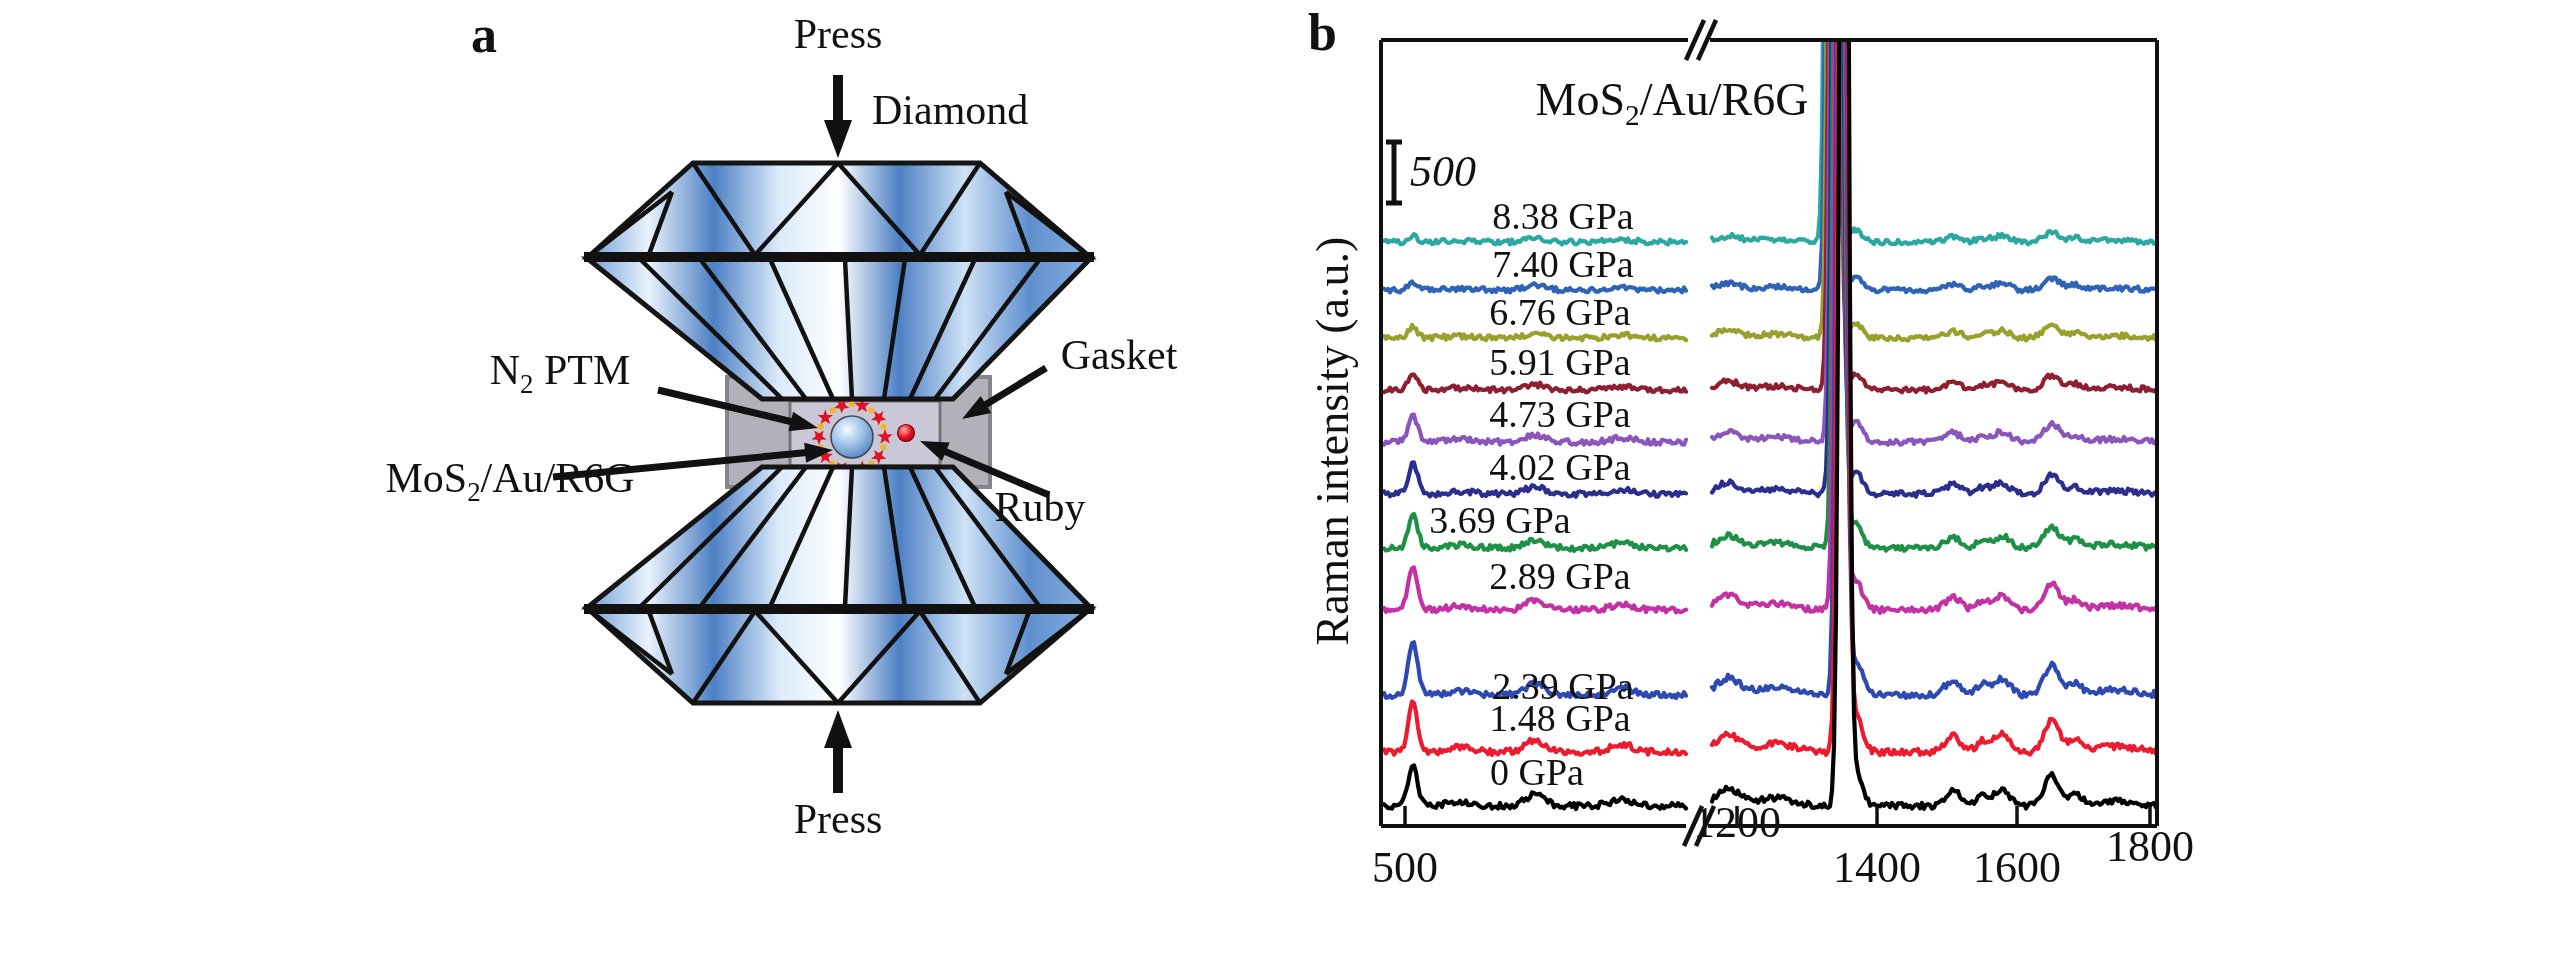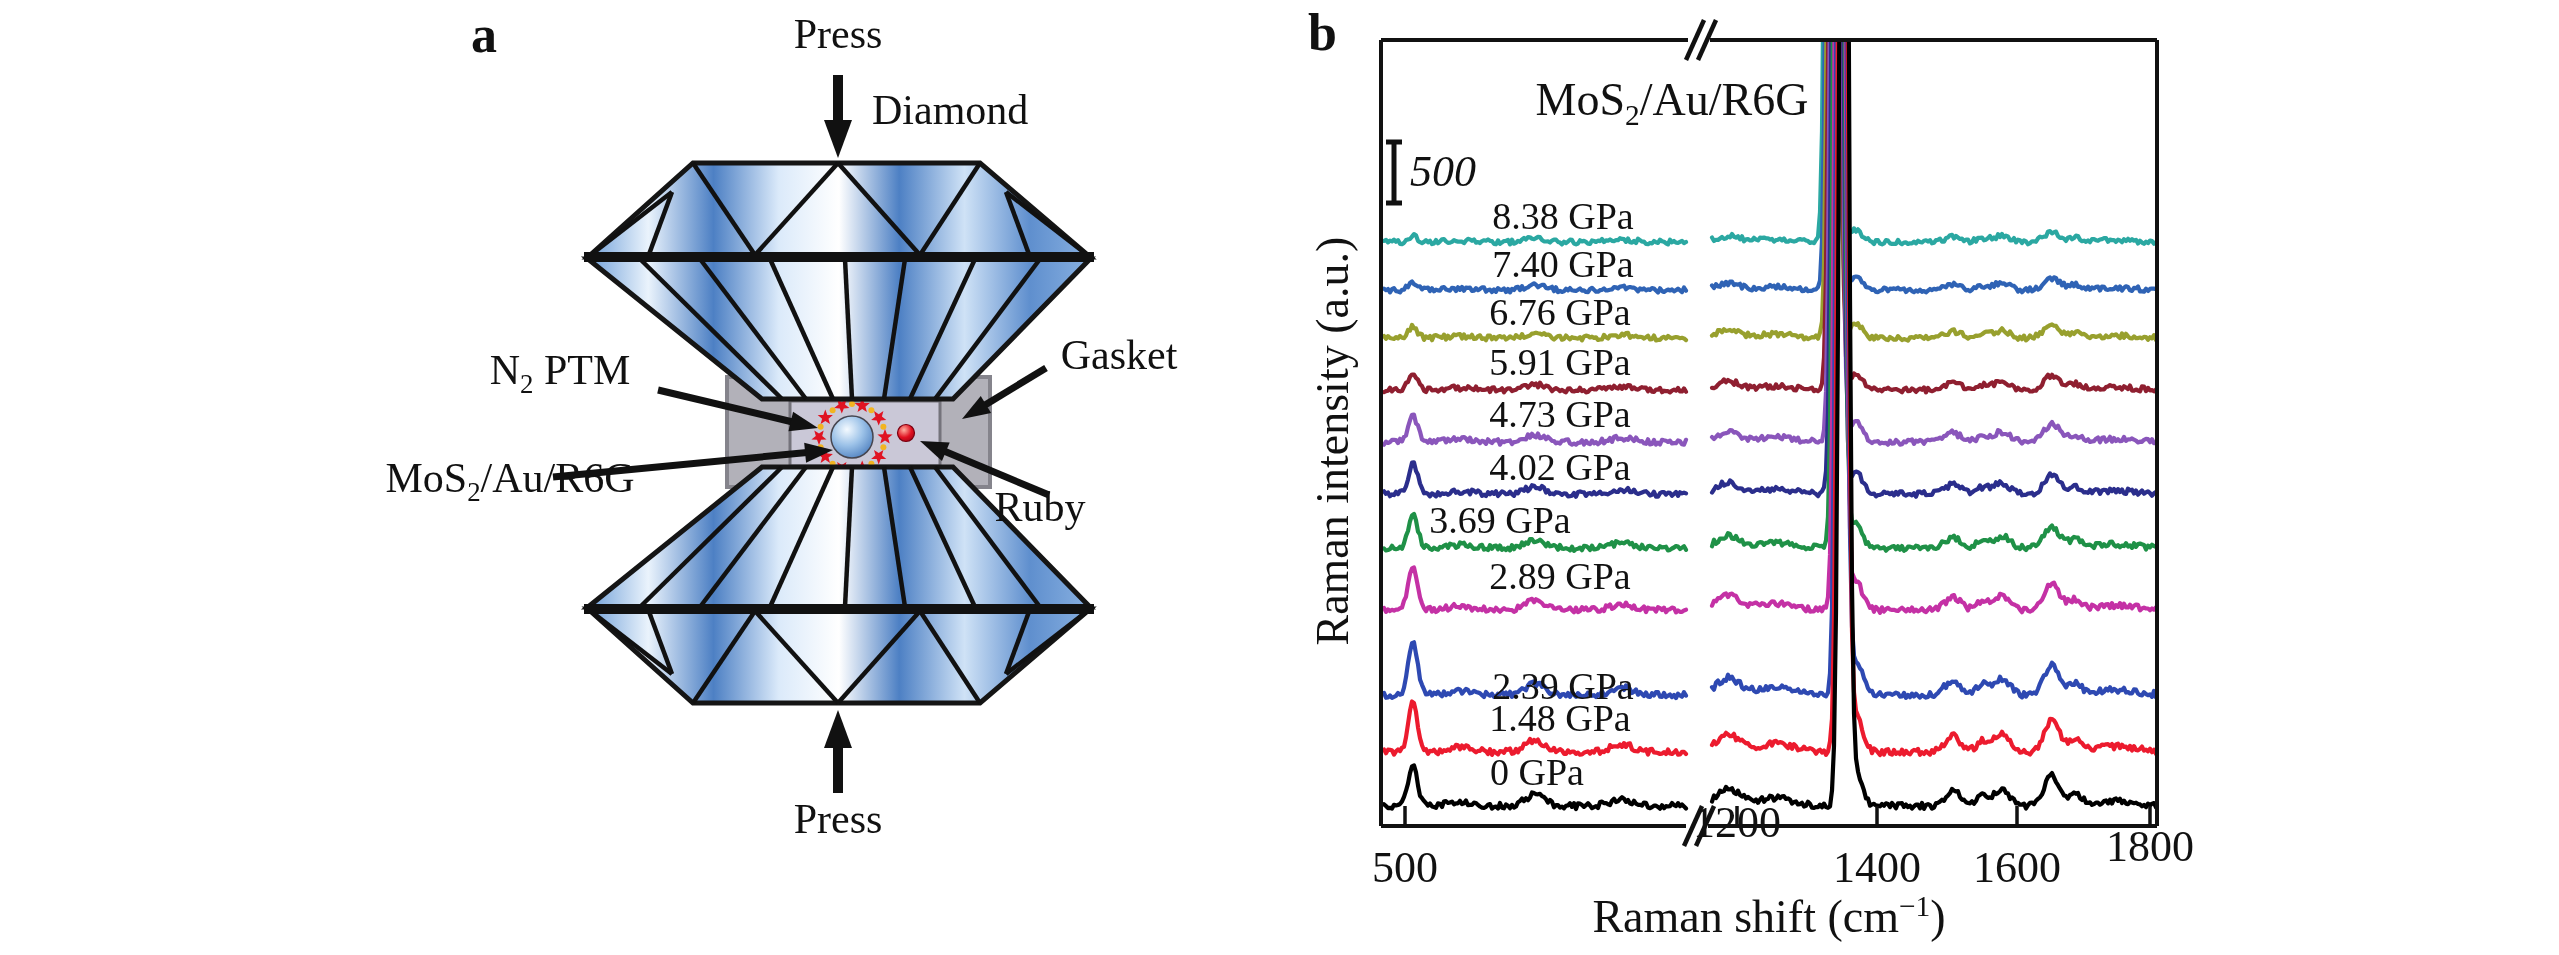--- a/index.html
+++ b/index.html
@@ -195,21 +195,20 @@
 
   <div class="lab panel-letter" style="left:1308px;top:6px;">b</div>
   <div class="lab title-b center" style="left:1672px;top:76px;"><span>MoS</span><sub>2</sub><span>/Au/R6G</span></div>
   <div class="lab tick" style="left:1410px;top:149px;font-style:italic;">500</div>
   <div class="lab ylab" style="left:983px;top:417px;">Raman intensity (a.u.)</div>
   <div class="lab tick center" style="left:1405px;top:845px;">500</div>
   <div class="lab tick center" style="left:1737px;top:800px;">1200</div>
   <div class="lab tick center" style="left:1877px;top:845px;">1400</div>
   <div class="lab tick center" style="left:2017px;top:845px;">1600</div>
   <div class="lab tick center" style="left:2150px;top:824px;">1800</div>
-  <div class="lab xlab center" style="left:1769px;top:893px;"><span>Raman shift (cm</span><sup>−1</sup><span>)</span></div>
 
 <div class="plabel" style="left: 1563px; top: 194px;">8.38 GPa</div>
     <div class="plabel" style="left: 1563px; top: 242px;">7.40 GPa</div>
     <div class="plabel" style="left: 1560px; top: 290px;">6.76 GPa</div>
     <div class="plabel" style="left: 1560px; top: 340px;">5.91 GPa</div>
     <div class="plabel" style="left: 1560px; top: 392px;">4.73 GPa</div>
     <div class="plabel" style="left: 1560px; top: 445px;">4.02 GPa</div>
     <div class="plabel" style="left: 1500px; top: 498px;">3.69 GPa</div>
     <div class="plabel" style="left: 1560px; top: 554px;">2.89 GPa</div>
     <div class="plabel" style="left: 1563px; top: 664px;">2.39 GPa</div>

